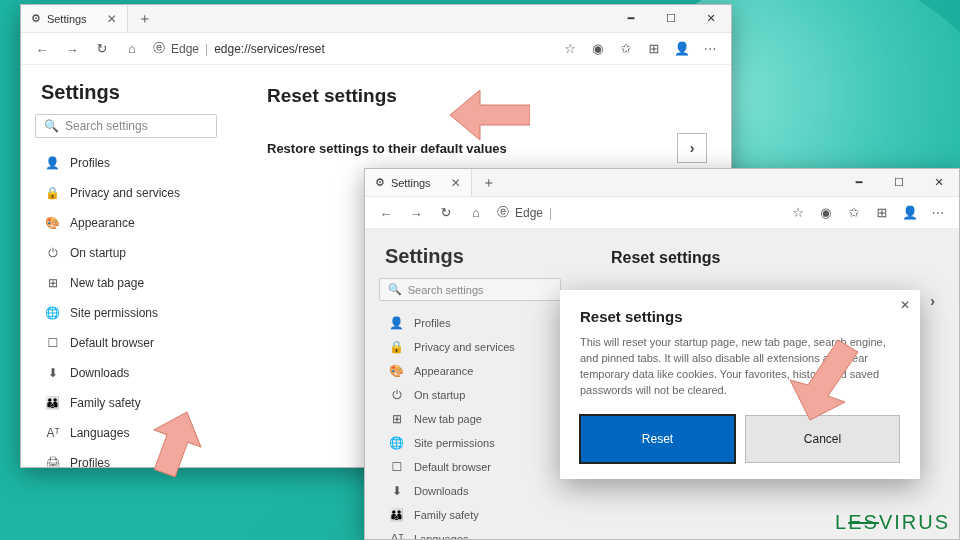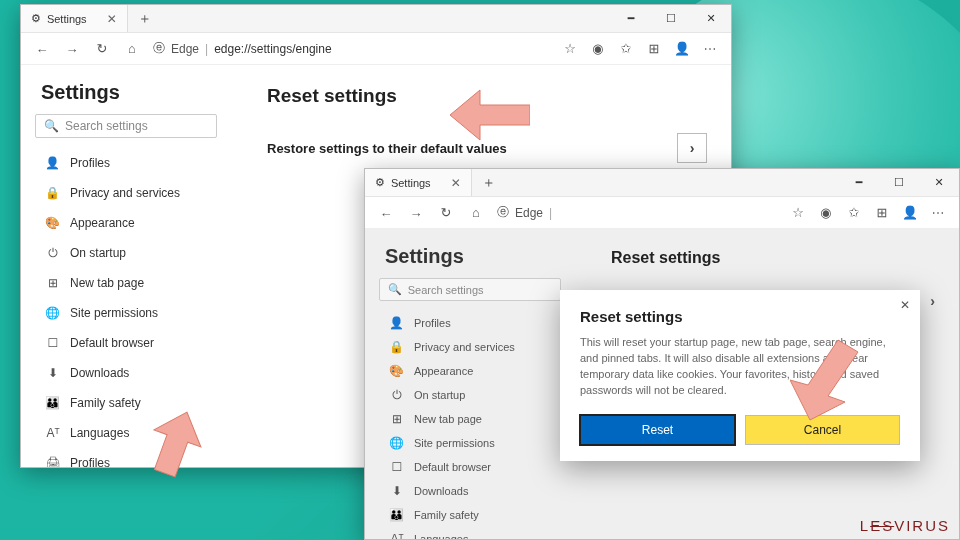--- a/index.html
+++ b/index.html
@@ -39,27 +39,27 @@
   .w2 .navitem { color:#555; font-size:11px; height:24px; }
   .w2 .search { background:#f6f6f6; font-size:11px; }
   .w2 .content h2 { font-size:16px; }
   .w2 .row { font-size:11px; font-weight:600; color:#333; }
   
   .dialog { position:absolute; left:560px; top:290px; width:360px; background:#fff; box-shadow:0 8px 28px rgba(0,0,0,.35); padding:18px 20px 16px 20px; z-index:40; }
   .dialog .close { position:absolute; right:10px; top:8px; color:#555; font-size:12px; }
   .dialog h3 { font-size:15px; font-weight:600; color:#222; margin-bottom:10px; }
   .dialog p { font-size:11px; color:#666; line-height:1.45; margin-bottom:16px; }
   .dbtns { display:flex; gap:10px; }
-  .btn { flex:1; height:30px; display:flex; align-items:center; justify-content:center; font-size:12px; }
+  .btn { flex:1; height:48px; display:flex; align-items:center; justify-content:center; font-size:12px; }
   .btn.primary { background:#0067c0; color:#fff; border:1px solid #003e73; outline:2px solid #222; outline-offset:-1px; }
-  .btn.secondary { background:#fde047; color:#222; border:1px solid #bbb; }
+  .btn.secondary { background:#e5e5e5; color:#222; border:1px solid #bbb; }
   
   .arrow { position:absolute; z-index:50; }
   .arrow svg { display:block; }
-  .watermark { position:absolute; right:10px; bottom:6px; font-size:15px; letter-spacing:2px; color:#7f1d1d; font-weight:300; font-family:Arial,sans-serif; z-index:60; }
+  .watermark { position:absolute; right:10px; bottom:6px; font-size:20px; letter-spacing:2px; color:#15803d; font-weight:300; font-family:Arial,sans-serif; z-index:60; }
   .watermark .strike { text-decoration:line-through; }
 </style>
 </head>
 <body>
 
 <div class="bg-circle"></div>
 
 <div class="window w1">
   <div class="titlebar">
     <div class="tab">
@@ -76,21 +76,21 @@
   </div>
   <div class="toolbar">
     <div class="tbtn">←</div>
     <div class="tbtn">→</div>
     <div class="tbtn">↻</div>
     <div class="tbtn">⌂</div>
     <div class="addr">
       <span>ⓔ</span>
       <span>Edge</span>
       <span class="sep">|</span>
-      <span class="bold">edge://settings/engine</span>
+      <span class="bold">edge://services/reset</span>
     </div>
     <div class="rightbtns">
       <div class="tbtn">☆</div>
       <div class="tbtn">◉</div>
       <div class="tbtn">✩</div>
       <div class="tbtn">⊞</div>
       <div class="tbtn">👤</div>
       <div class="tbtn">⋯</div>
     </div>
   </div>

